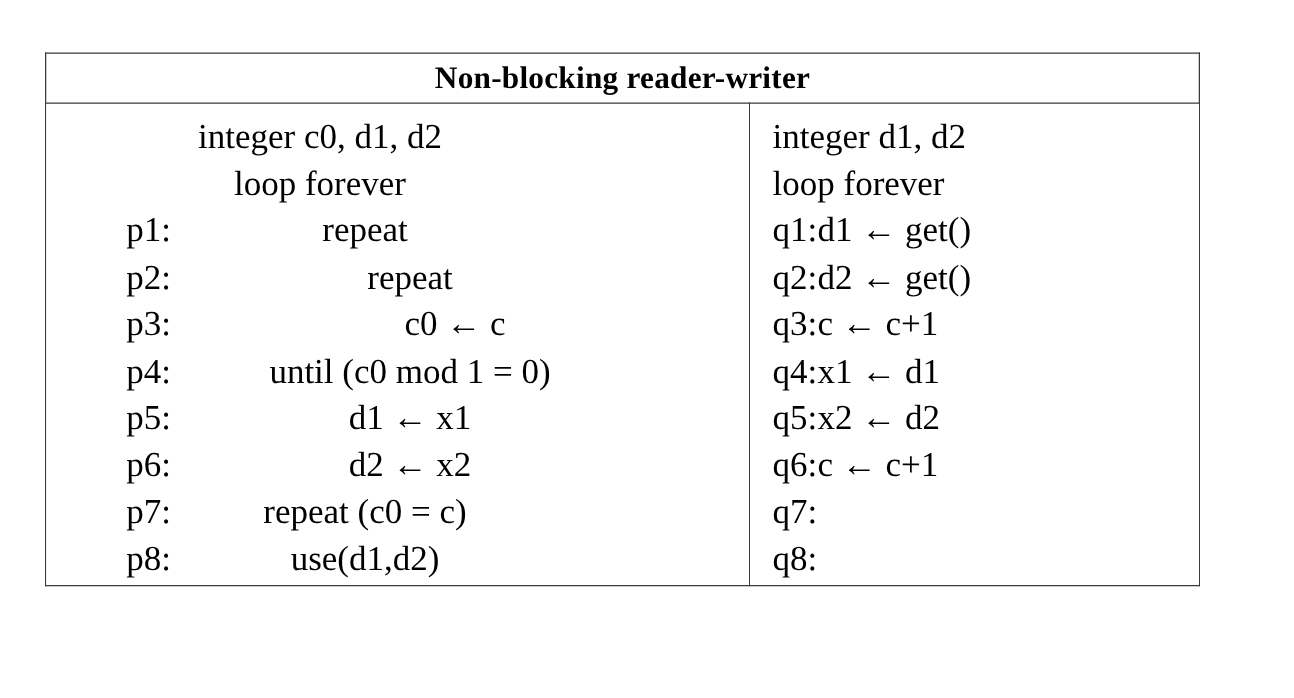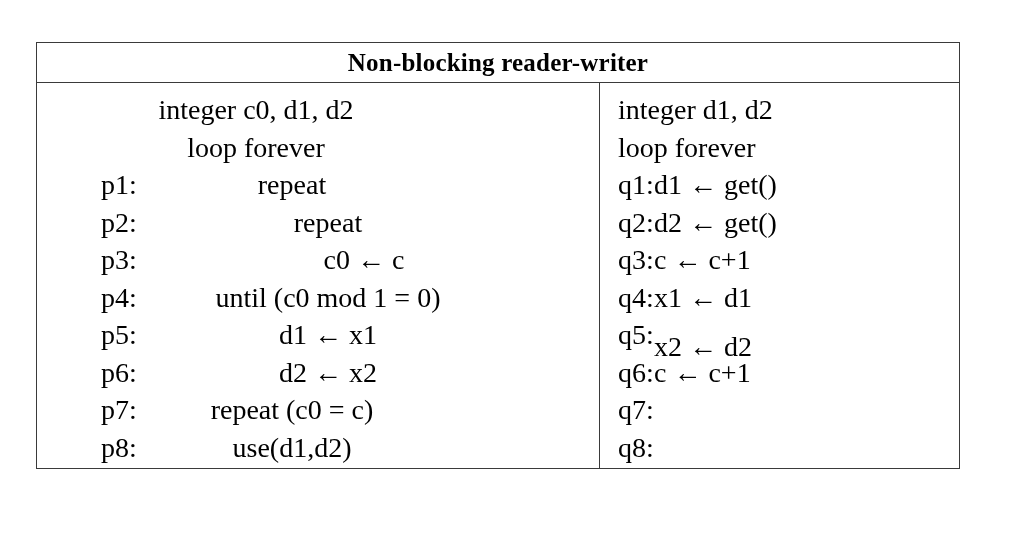--- a/index.html
+++ b/index.html
@@ -173,21 +173,21 @@
             <div class="code-line">
               <span class="line-label">q3:</span>
               <span class="line-stmt" style="transform: translateX(54px);">c ← c+1</span>
             </div>
             <div class="code-line">
               <span class="line-label">q4:</span>
               <span class="line-stmt" style="transform: translateX(54px);">x1 ← d1</span>
             </div>
             <div class="code-line">
               <span class="line-label">q5:</span>
-              <span class="line-stmt" style="transform: translateX(54px); margin-top: 12px;">x2 ← d2</span>
+              <span class="line-stmt" style="transform: translateX(54px);">x2 ← d2</span>
             </div>
             <div class="code-line">
               <span class="line-label">q6:</span>
               <span class="line-stmt" style="transform: translateX(54px);">c ← c+1</span>
             </div>
             <div class="code-line">
               <span class="line-label">q7:</span>
               <span class="line-stmt" style="transform: translateX(54px);"></span>
             </div>
             <div class="code-line">

